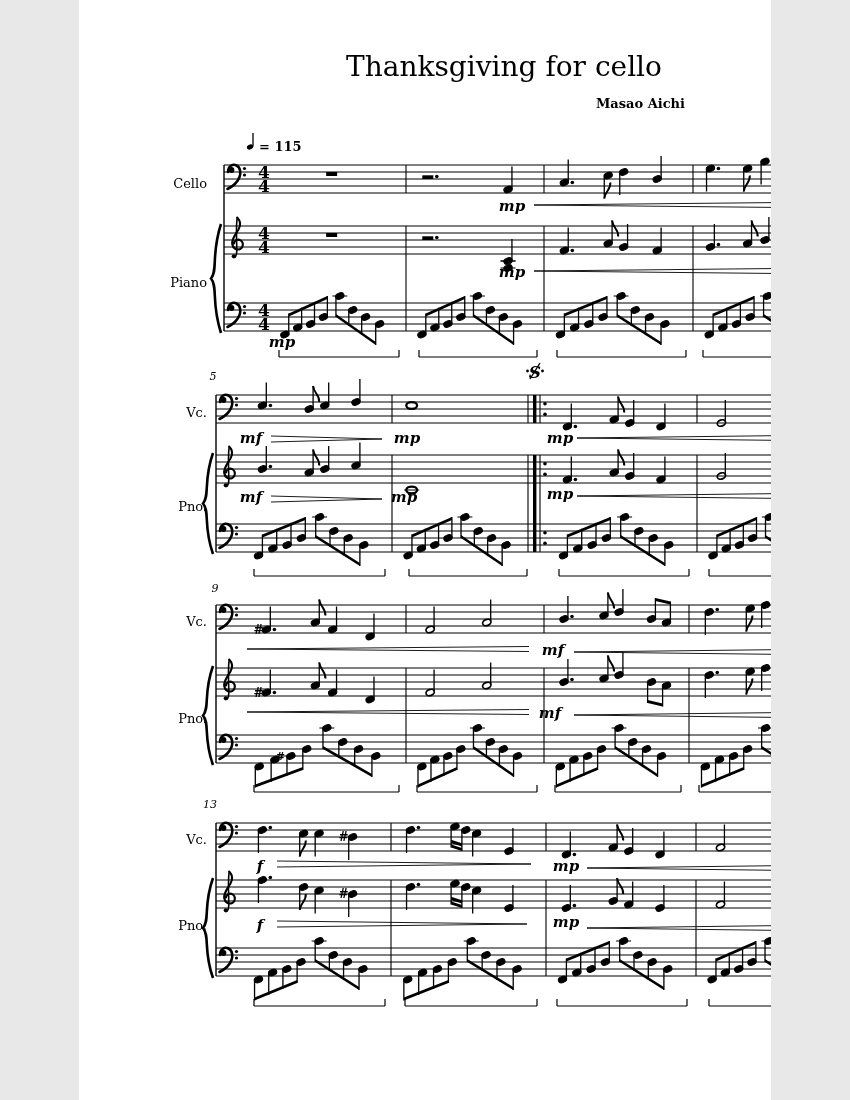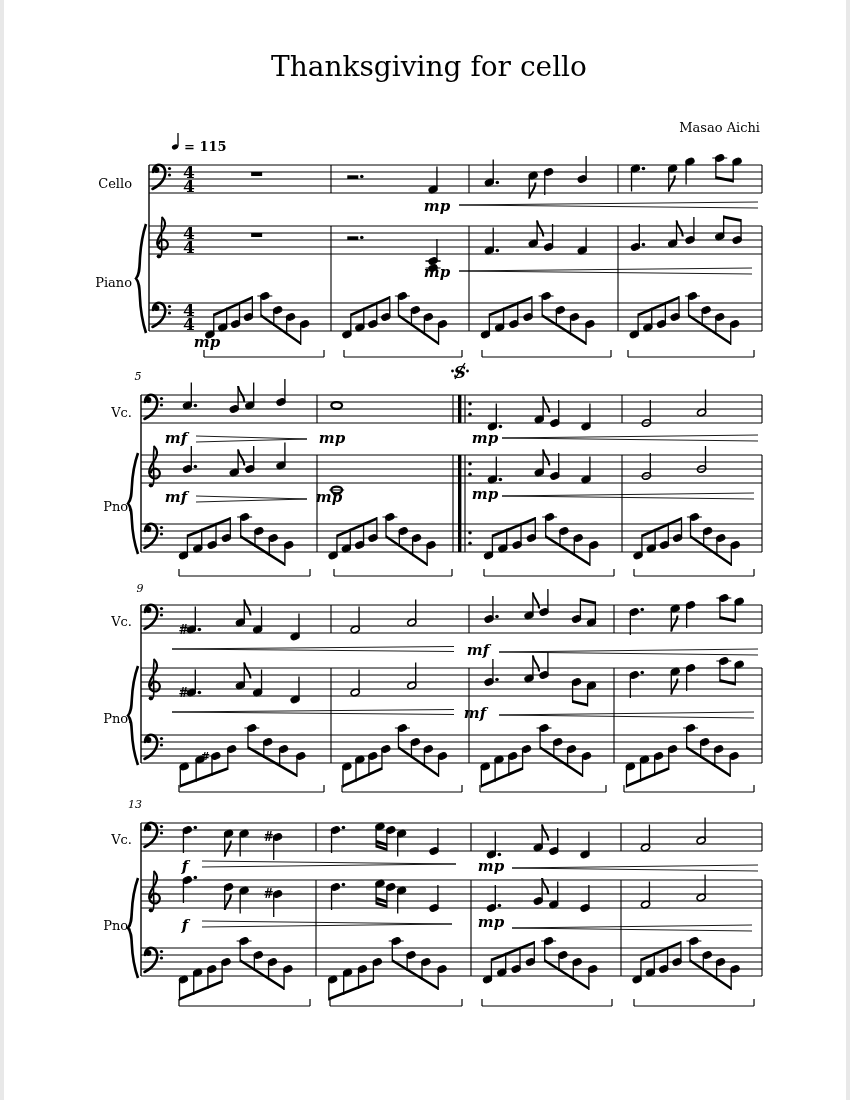--- a/index.html
+++ b/index.html
@@ -1,20 +1,20 @@
 <!DOCTYPE html>
 <html><head>
 <meta charset="utf-8">
 <style>
   html,body{margin:0;padding:0;background:#e8e8e8;}
-  .page{position:relative;width:842px;height:1100px;background:#ffffff;margin:0 auto;overflow:hidden;
+  .page{position:relative;width:692px;height:1100px;background:#ffffff;margin:0 auto;overflow:hidden;
         font-family:"DejaVu Serif", serif;color:#000;}
   .title{position:absolute;top:50px;left:0;width:850px;text-align:center;
          font-size:28px;font-family:"DejaVu Serif", serif;}
-  .composer{position:absolute;top:120px;right:86px;font-size:13px;font-family:"DejaVu Serif", serif;}
+  .composer{position:absolute;top:96px;right:86px;font-size:13px;font-family:"DejaVu Serif", serif;font-weight:bold;}
   svg{position:absolute;top:0;left:0;}
 </style>
 </head>
 <body>
 
 <div class="page">
   <div class="title">Thanksgiving for cello</div>
   <div class="composer">Masao Aichi</div>
   <svg id="score" width="850" height="1100" viewBox="0 0 850 1100">
       <g>

